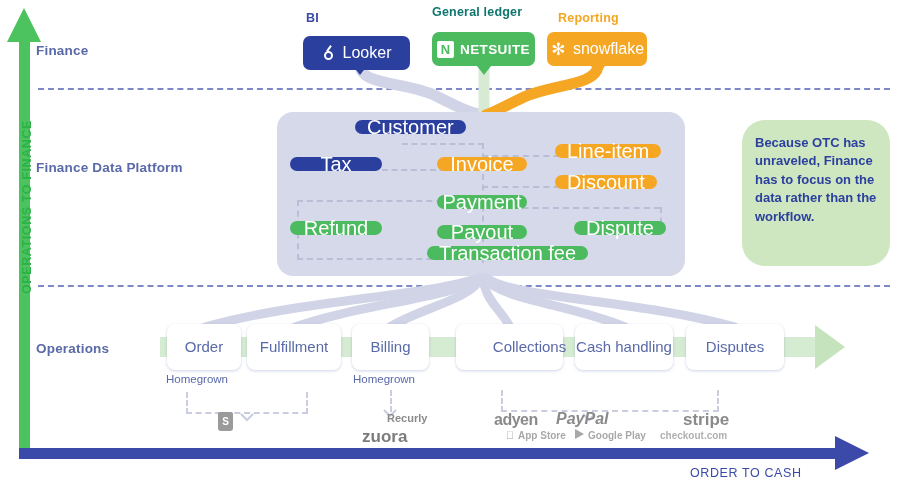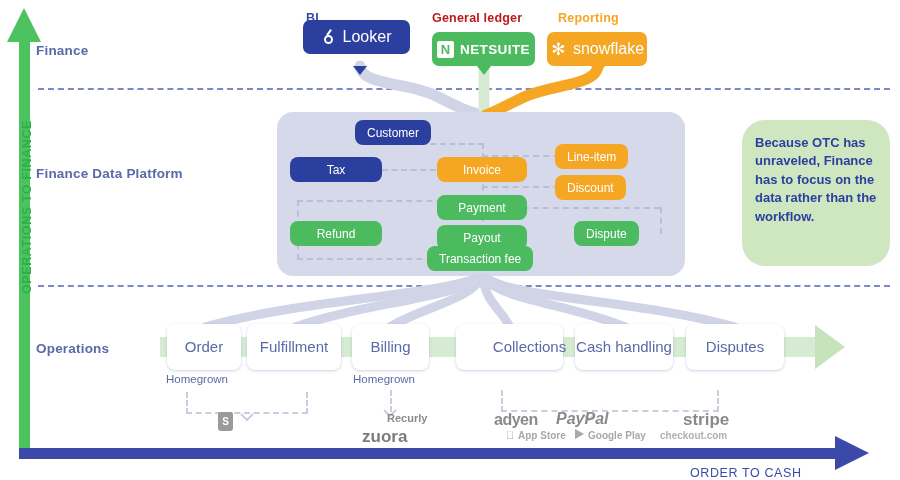--- a/index.html
+++ b/index.html
@@ -18,30 +18,30 @@
   .h-axis-label{position:absolute;left:690px;top:466px;color:#3b4aa8;font-weight:normal;font-size:12.5px;letter-spacing:.6px;}
 
   
   .sep{position:absolute;height:0;border-top:2px dashed #7d88c9;}
   #sep1{left:38px;top:88px;width:852px;}
   #sep2{left:38px;top:285px;width:852px;}
 
   
   .row-label{position:absolute;color:#5a6aa8;font-weight:bold;font-size:13.5px;letter-spacing:.2px;}
   #lbl-finance{left:36px;top:43px;}
-  #lbl-fdp{left:36px;top:166px;}
+  #lbl-fdp{left:36px;top:160px;}
   #lbl-ops{left:36px;top:341px;}
 
   
   .vendor-cap{position:absolute;font-weight:bold;font-size:12.5px;letter-spacing:.2px;}
   .vendor-box{position:absolute;height:34px;border-radius:7px;display:flex;align-items:center;
     justify-content:center;gap:6px;color:#fff;font-size:17px;}
   #cap-bi{left:306px;top:11px;color:#3b4aa8;}
-  #box-looker{left:303px;top:20px;width:107px;background:#2b3f9e;}
-  #cap-gl{left:432px;top:11px;color:#b91c1c;}
+  #box-looker{left:303px;top:36px;width:107px;background:#2b3f9e;}
+  #cap-gl{left:432px;top:5px;color:#0f766e;}
   #box-netsuite{left:432px;top:32px;width:103px;background:#4cbb5f;}
   #cap-rep{left:558px;top:11px;color:#f5a623;}
   #box-snowflake{left:547px;top:32px;width:100px;background:#f5a623;}
   .looker-mark{width:15px;height:15px;position:relative;}
   .looker-mark:before{content:"";position:absolute;left:2px;top:5px;width:9px;height:9px;
     border:2px solid #fff;border-radius:50%;box-sizing:border-box;}
   .looker-mark:after{content:"";position:absolute;left:6px;top:-1px;width:2px;height:7px;background:#fff;
     transform:rotate(35deg);}
   .ns-mark{width:17px;height:17px;background:#fff;border-radius:2px;color:#4cbb5f;font-weight:bold;
     font-size:13px;display:flex;align-items:center;justify-content:center;}
@@ -49,21 +49,21 @@
   .vendor-txt{font-size:16px;}
   .vendor-txt.small-caps{font-size:13.5px;font-weight:bold;letter-spacing:.4px;}
   
   .tail{position:absolute;width:0;height:0;border-left:7px solid transparent;border-right:7px solid transparent;}
   #tail-looker{left:353px;top:66px;border-top:9px solid #2b3f9e;}
   #tail-ns{left:477px;top:66px;border-top:9px solid #4cbb5f;}
   #tail-sf{left:591px;top:66px;border-top:9px solid #f5a623;}
 
   
   #fdp-panel{position:absolute;left:277px;top:112px;width:408px;height:164px;background:#d6d9ea;border-radius:16px;}
-  .chip{position:absolute;height:25px;border-radius:8px;color:#fff;font-size:12px;
+  .chip{position:absolute;height:14px;border-radius:8px;color:#fff;font-size:20px;
     display:flex;align-items:center;justify-content:center;padding:0 12px;box-sizing:border-box;white-space:nowrap;}
   .chip.navy{background:#2b3f9e;}
   .chip.orange{background:#f5a623;}
   .chip.green{background:#4cbb5f;}
   .dline{position:absolute;border-top:2px dashed #b9bed6;height:0;}
   .dline.v{border-top:none;border-left:2px dashed #b9bed6;width:0;}
 
   
   #callout{position:absolute;left:742px;top:120px;width:148px;height:146px;background:#cfe7c0;
     border-radius:23px;padding:14px 13px;box-sizing:border-box;color:#2b3f9e;font-size:13px;

